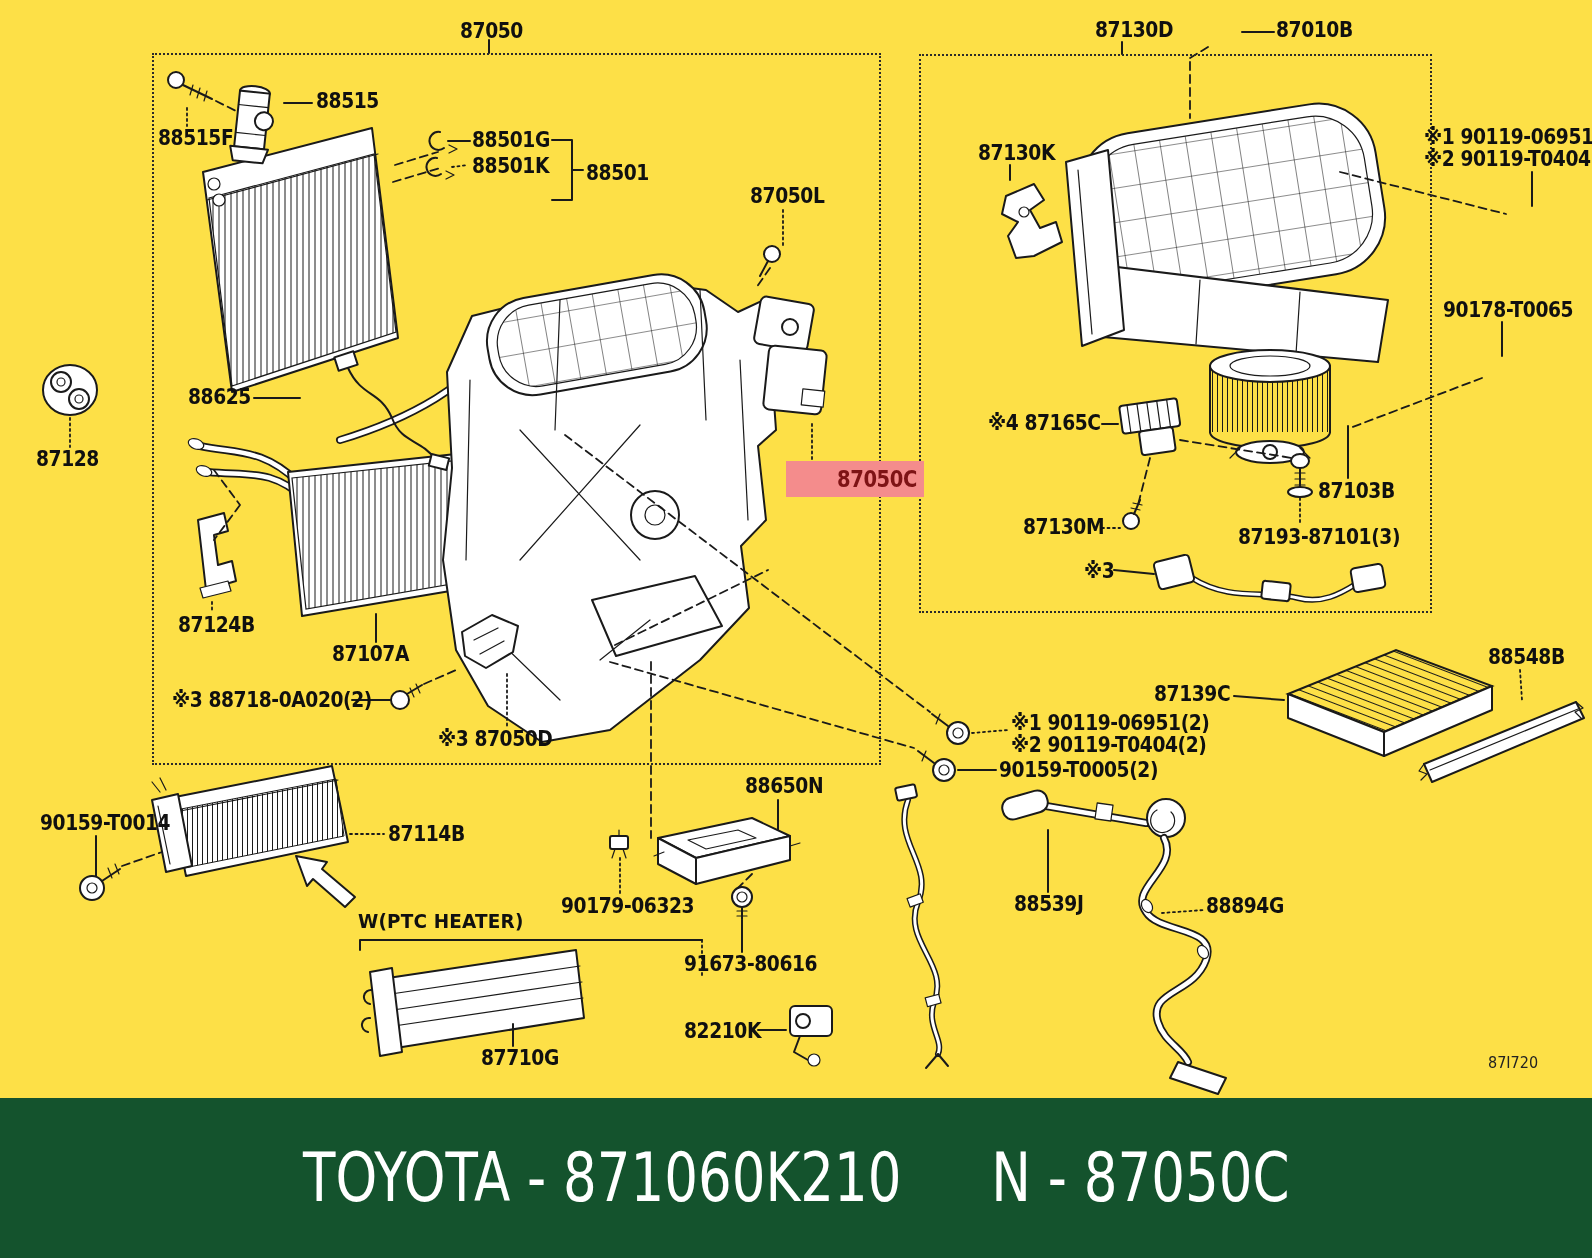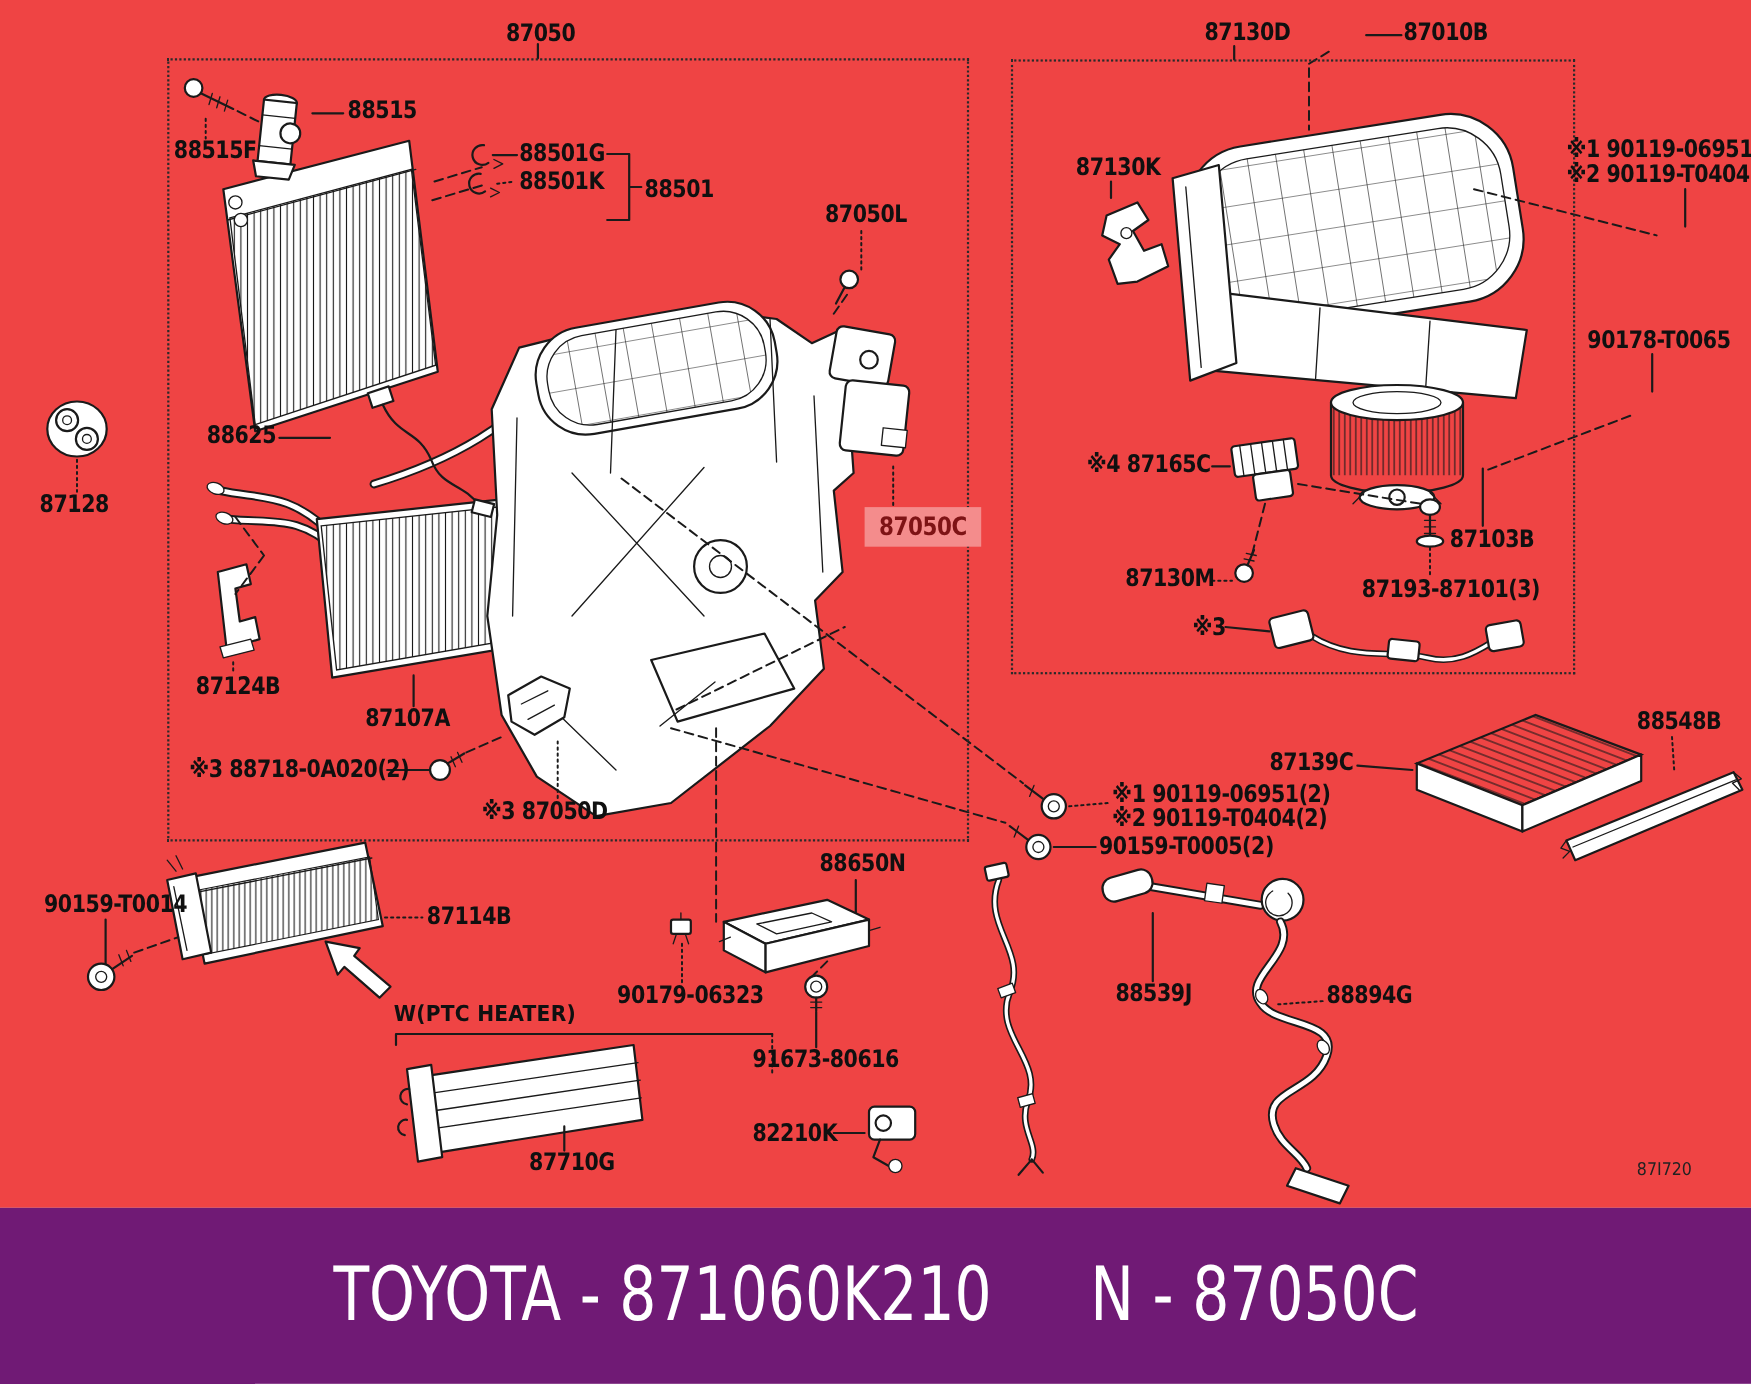--- a/index.html
+++ b/index.html
@@ -1,33 +1,33 @@
 <!DOCTYPE html>
 <html><head>
 <meta charset="utf-8">
 <style>
   html,body{margin:0;padding:0;background:#fff;width:1592px;height:1258px;overflow:hidden;}
-  .stage{position:absolute;left:0;top:0;width:1592px;height:1098px;background:#ef4444;
+  .stage{position:absolute;left:0;top:0;width:1592px;height:1098px;background:#fde047;
          font-family:"DejaVu Sans",sans-serif;}
   .abox{position:absolute;border:2px dotted #2a2a2a;}
   .box-left{left:152px;top:53px;width:725px;height:708px;}
   .box-right{left:919px;top:54px;width:509px;height:555px;}
   .pl{position:absolute;font:bold 22px "DejaVu Sans",sans-serif;color:#101010;letter-spacing:-0.5px;
       white-space:nowrap;transform:scaleX(.85);transform-origin:0 0;line-height:1;}
   .pl.lg{font-size:20px;letter-spacing:.2px;transform:scaleX(.92);}
-  .hl{position:absolute;left:786px;top:461px;width:106px;height:36px;background:#F48C8C;
-      display:flex;align-items:center;justify-content:center;}
+  .hl{position:absolute;left:786px;top:461px;width:94px;height:36px;background:#F48C8C;
+      display:flex;align-items:center;justify-content:center;padding-left:44px;}
   .hl span{font:bold 23px "DejaVu Sans",sans-serif;color:#7E1315;letter-spacing:-0.5px;
       transform:scaleX(.85);white-space:nowrap;line-height:1;}
   .legend-notes{position:absolute;left:18px;top:933px;}
   .lgitem{font:bold 20px "DejaVu Sans",sans-serif;color:#101010;white-space:nowrap;
       transform:scaleX(.92);transform-origin:0 0;margin-bottom:3px;line-height:1.05;}
   .figcode{position:absolute;left:1488px;top:1053px;font:16px "DejaVu Sans",sans-serif;
       color:#222;transform:scaleX(.9);transform-origin:0 0;}
-  .banner{position:absolute;left:0;top:1098px;width:1592px;height:160px;background:#701a75;
+  .banner{position:absolute;left:0;top:1098px;width:1592px;height:160px;background:#14532d;
       display:flex;align-items:center;justify-content:center;overflow:hidden;}
   .banner-inner{display:flex;gap:115px;transform:scaleX(.78);}
   .banner-inner span{color:#fff;font:400 68px "DejaVu Sans",sans-serif;white-space:nowrap;line-height:1;}
   
   svg{position:absolute;left:0;top:0;}
   .s{stroke:#1a1a1a;fill:none;stroke-width:2;stroke-linecap:round;stroke-linejoin:round;}
   .sw{stroke:#1a1a1a;fill:#fff;stroke-width:2;stroke-linejoin:round;}
   .t{stroke-width:1.2;}
   .dash{stroke-dasharray:8 5;stroke-width:1.8;}
   .dot{stroke-dasharray:2 3.5;stroke-width:1.8;}

